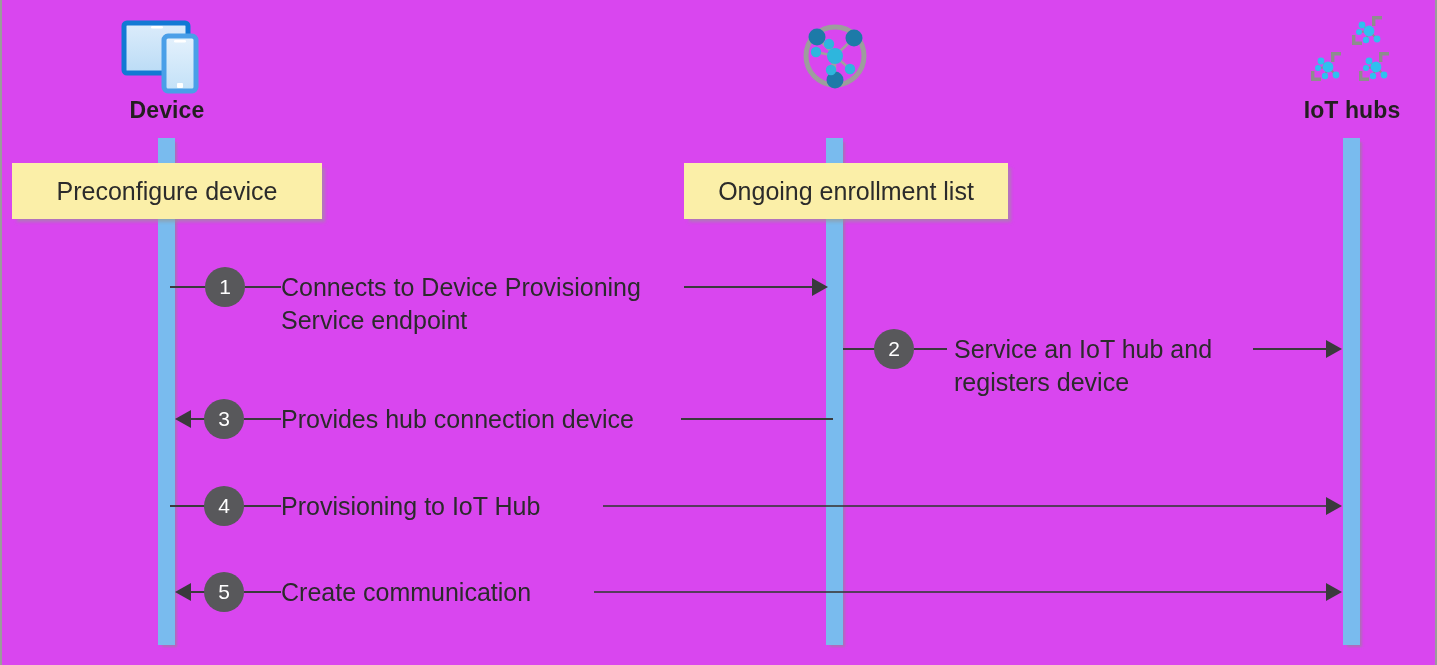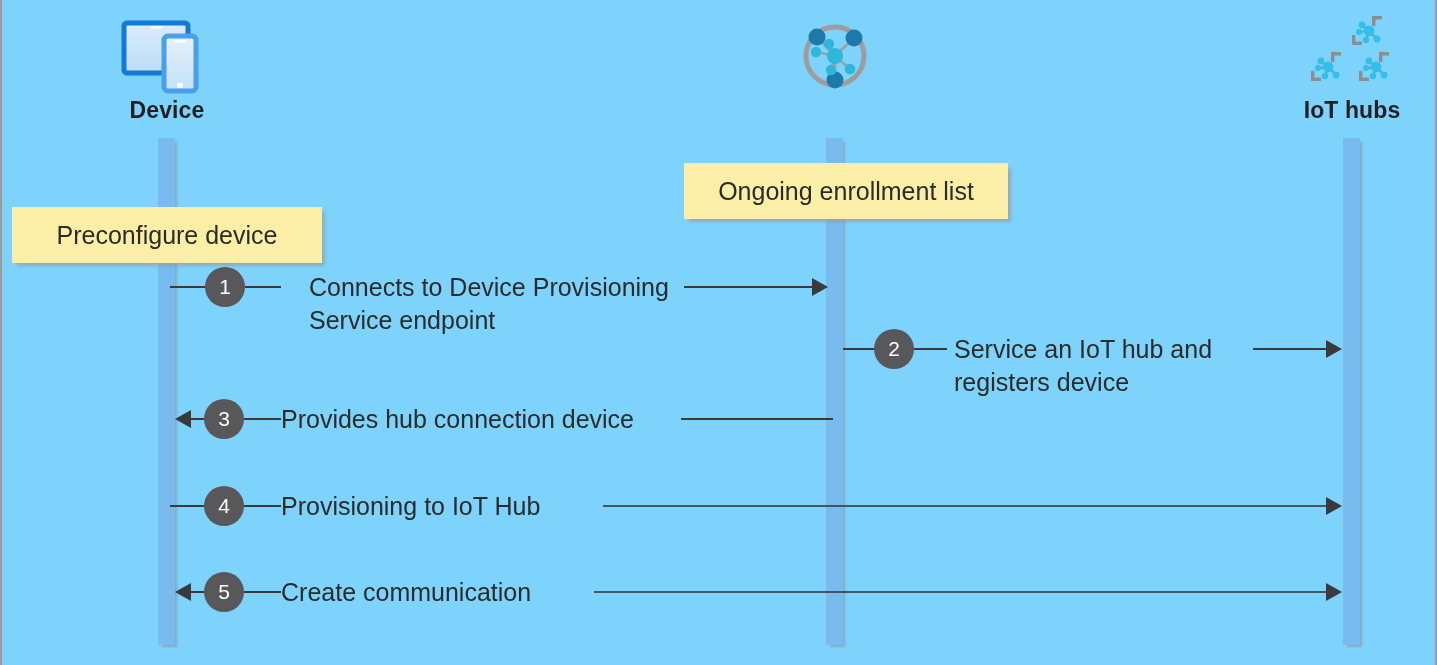--- a/index.html
+++ b/index.html
@@ -7,21 +7,21 @@
     padding: 0;
     background: #ffffff;
   }
   body {
     font-family: "Liberation Sans", sans-serif;
   }
   #canvas {
     position: relative;
     width: 1437px;
     height: 665px;
-    background: #7dd3fc;
+    background: #d946ef;
     overflow: hidden;
   }
   
   .edge-line {
     position: absolute;
     top: 0;
     width: 2px;
     height: 665px;
     background: #9b9b9b;
   }
@@ -233,35 +233,35 @@
         </g>
       </svg>
     </div>
     <div class="actor-label">IoT hubs</div>
   </div>
 
   <div class="lifeline" style="left:158px;  top:138px; height:507px;"></div>
   <div class="lifeline" style="left:826px;  top:138px; height:507px;"></div>
   <div class="lifeline" style="left:1343px; top:138px; height:507px;"></div>
 
-  <div class="note-box" style="left:12px; top:163px; width:310px; height:56px;margin-top:44px;">
+  <div class="note-box" style="left:12px; top:163px; width:310px; height:56px;">
     <span class="note-text">Preconfigure device</span>
   </div>
 
   <div class="note-box" style="left:684px; top:163px; width:324px; height:56px;">
     <span class="note-text">Ongoing enrollment list</span>
   </div>
 
   <div>
     <div class="msg-line" style="left:170px; top:286px; width:54px;"></div>
     <div class="step-badge" style="left:205px; top:267px;">1</div>
     <div class="msg-line" style="left:245px; top:286px; width:36px;"></div>
     <div class="msg-line" style="left:684px; top:286px; width:137px;"></div>
     <div class="arrow-head arrow-right" style="left:812px; top:278px;"></div>
-    <div class="msg-text" style="left:281px; top:271px; width:400px;margin-left:28px;">Connects to Device Provisioning
+    <div class="msg-text" style="left:281px; top:271px; width:400px;">Connects to Device Provisioning
 Service endpoint</div>
   </div>
 
   <div>
     <div class="msg-line" style="left:843px; top:348px; width:39px;"></div>
     <div class="step-badge" style="left:874px; top:329px;">2</div>
     <div class="msg-line" style="left:914px; top:348px; width:33px;"></div>
     <div class="msg-line" style="left:1253px; top:348px; width:77px;"></div>
     <div class="arrow-head arrow-right" style="left:1326px; top:340px;"></div>
     <div class="msg-text" style="left:954px; top:333px; width:330px;">Service an IoT hub and

